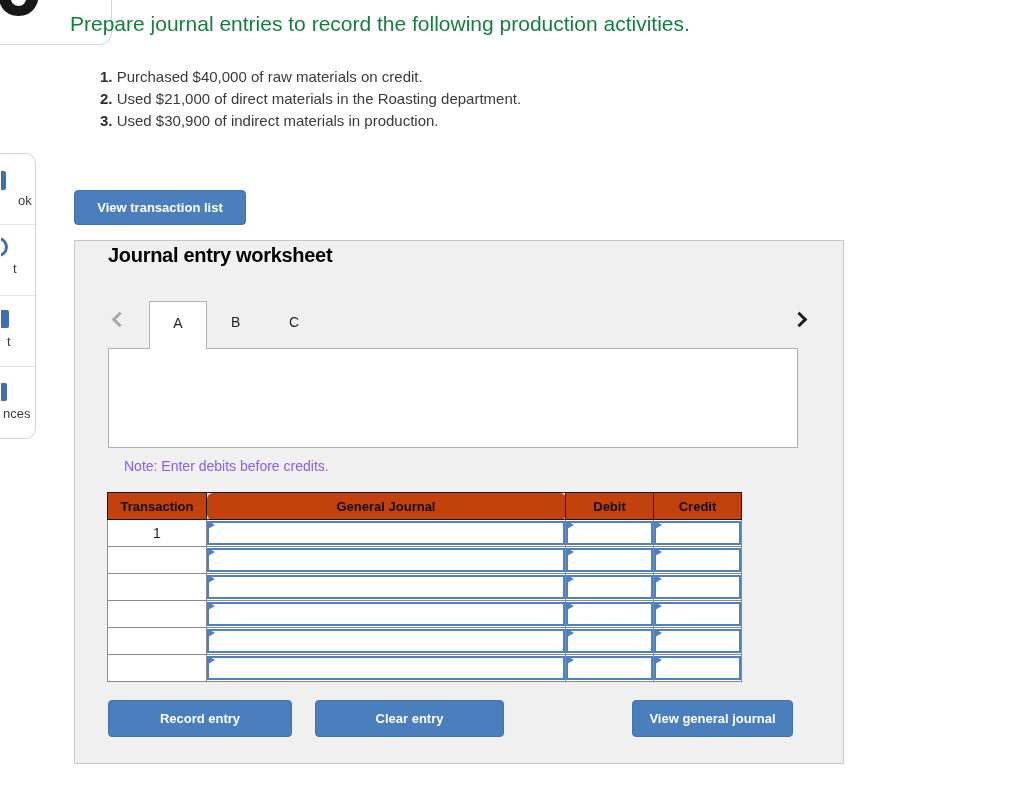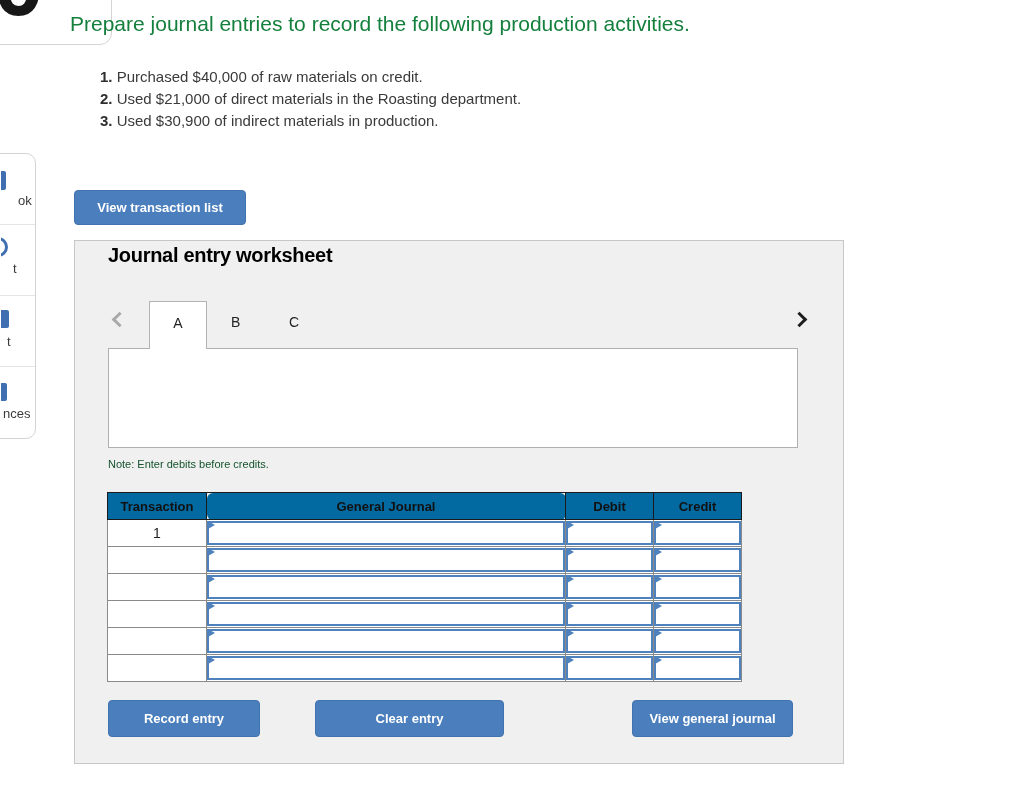--- a/index.html
+++ b/index.html
@@ -27,21 +27,21 @@
   
   #instruction { left:70px; top:12px; font-size:21px; color:#15803d; }
   #activities { left:100px; top:66px; font-size:15px; color:#3a3a3a; line-height:22px; }
   #activities .num { font-weight:700; color:#2e2e2e; }
 
   
   .btn { position:absolute; background:#4a7ebc; border:1px solid #4173ae;
     border-radius:4px; color:#ffffff; font-weight:700; font-size:13px;
     display:flex; align-items:center; justify-content:center; cursor:pointer; }
   #btn-vtl { left:74px; top:190px; width:172px; height:35px; }
-  #btn-record { left:108px; top:700px; width:152px; height:37px; }
+  #btn-record { left:108px; top:700px; width:184px; height:37px; }
   #btn-clear  { left:315px; top:700px; width:189px; height:37px; }
   #btn-vgj    { left:632px; top:700px; width:161px; height:37px; }
 
   
   #panel { left:74px; top:240px; width:770px; height:524px;
     background:#f0f0f0; border:1px solid #c7c7c7; }
   #ws-title { left:108px; top:244px; font-size:20px; font-weight:800;
     color:#000000; letter-spacing:-0.3px; }
 
   .chev { position:absolute; width:11px; height:11px;
@@ -52,25 +52,25 @@
 
   #tab-a { left:149px; top:301px; width:58px; height:48px; background:#fff;
     border:1px solid #b3b3b3; border-bottom:none; z-index:3;
     text-align:center; font-size:14px; color:#222; padding-top:13px; }
   .tab-plain { position:absolute; top:314px; font-size:14px; color:#222; }
   #tab-b { left:231px; } #tab-c { left:289px; }
 
   #desc-box { left:108px; top:348px; width:690px; height:100px;
     background:#fff; border:1px solid #b0b0b0; z-index:1; }
   #desc-text { left:123px; top:368px; font-size:15px; color:#1f1f1f; }
-  #note { left:108px; top:458px; font-size:11px; color:#14532d; }
+  #note { left:124px; top:458px; font-size:14px; color:#8b5cf6; }
 
   
   #jtable { position:absolute; left:107px; top:492px; border-collapse:collapse; }
-  #jtable th { background:#0369a1; border:1.5px solid #1a1a1a; color:#111;
+  #jtable th { background:#c2410c; border:1.5px solid #1a1a1a; color:#111;
     font-size:13px; font-weight:700; height:27px; padding:0 6px; }
   #jtable td { border:1px solid #8a8a8a; height:27px; padding:0;
     background:#fff; }
   td.txn { width:99px; text-align:center; font-size:14px; color:#222; }
   th.col-gj { width:359px;border-radius:6px; } th.col-debit { width:88px; } th.col-credit { width:88px; }
   td.input-cell { position:relative; }
   td.input-cell .inp { position:absolute; left:0; right:0; top:1px; bottom:1px;
     border:2px solid #4f81bd; background:#fff; }
   td.input-cell .flag { position:absolute; left:1px; top:1px; width:0; height:0;
     border-top:4px solid transparent; border-bottom:4px solid transparent;

